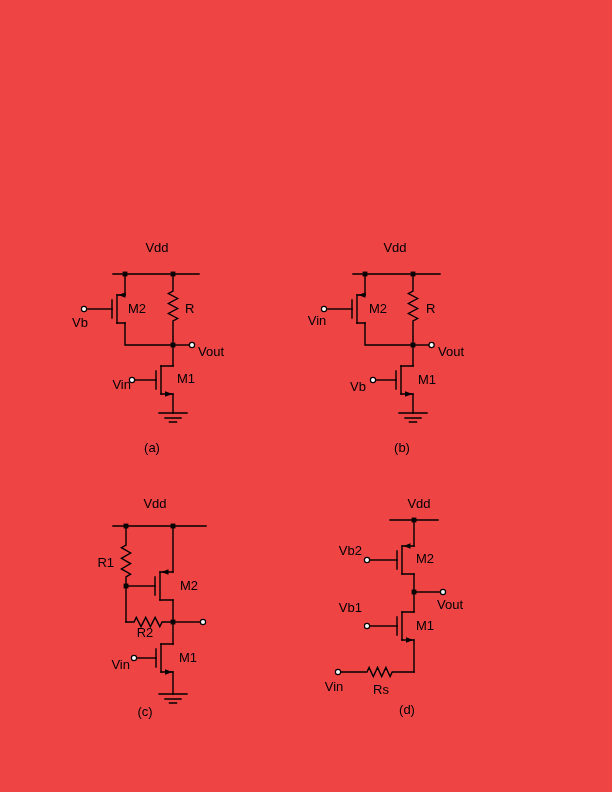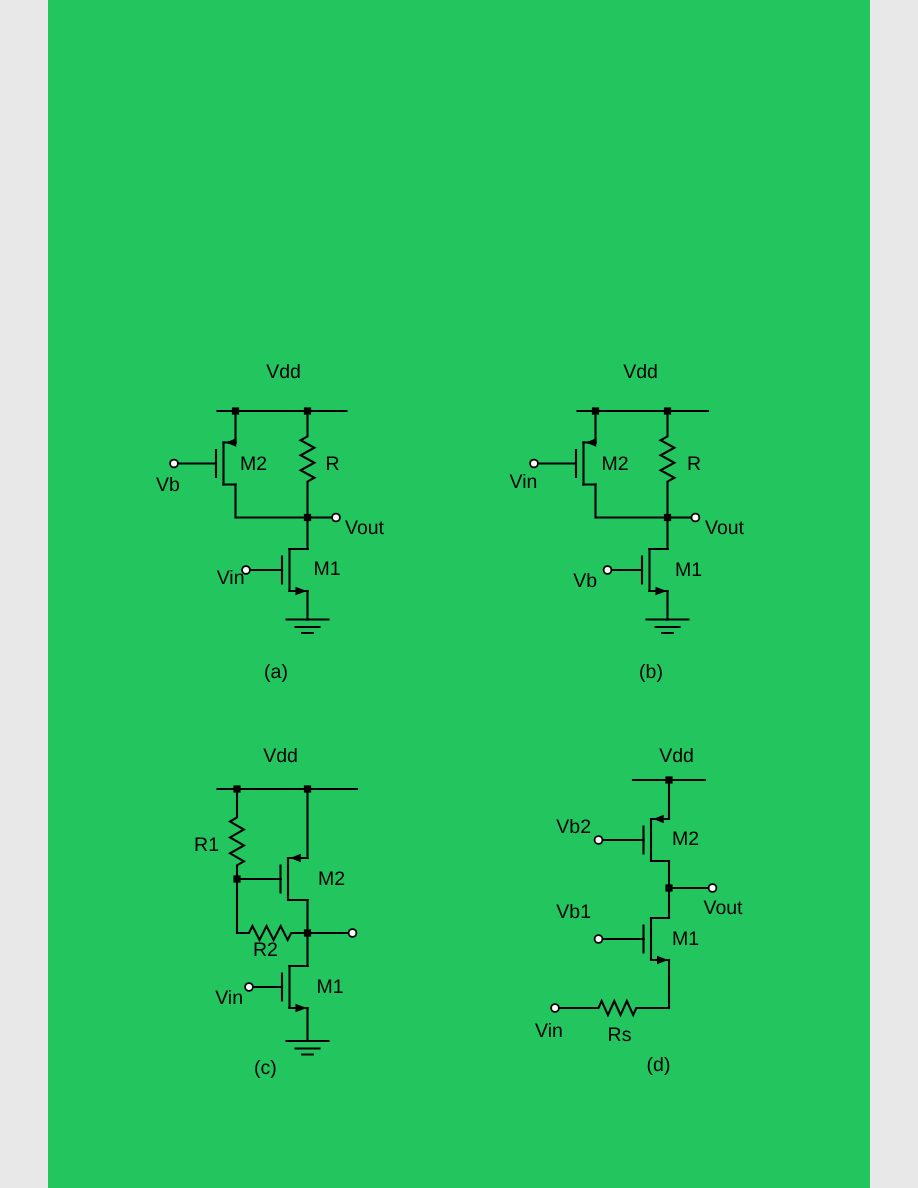--- a/index.html
+++ b/index.html
@@ -1,17 +1,17 @@
 <!DOCTYPE html>
 <html><head>
 <meta charset="utf-8">
 <style>
   html,body{margin:0;padding:0;background:#e8e8e8;}
   .page{
-    position:relative;width:548px;height:792px;background:#22c55e;
+    position:relative;width:612px;height:792px;background:#ef4444;
     margin:0 auto;overflow:hidden;
     font-family:"Liberation Sans",sans-serif;
   }
   svg{position:absolute;left:0;top:0;}
   .w{stroke:#000;stroke-width:1.4;fill:none;stroke-linecap:square;}
   .arr{fill:#000;stroke:none;}
   .dot{fill:#000;stroke:none;}
   .term{fill:#fff;stroke:#000;stroke-width:1.2;}
   text{font-size:13px;fill:#000;font-family:"Liberation Sans",sans-serif;}
   .cap{font-size:13px;}

